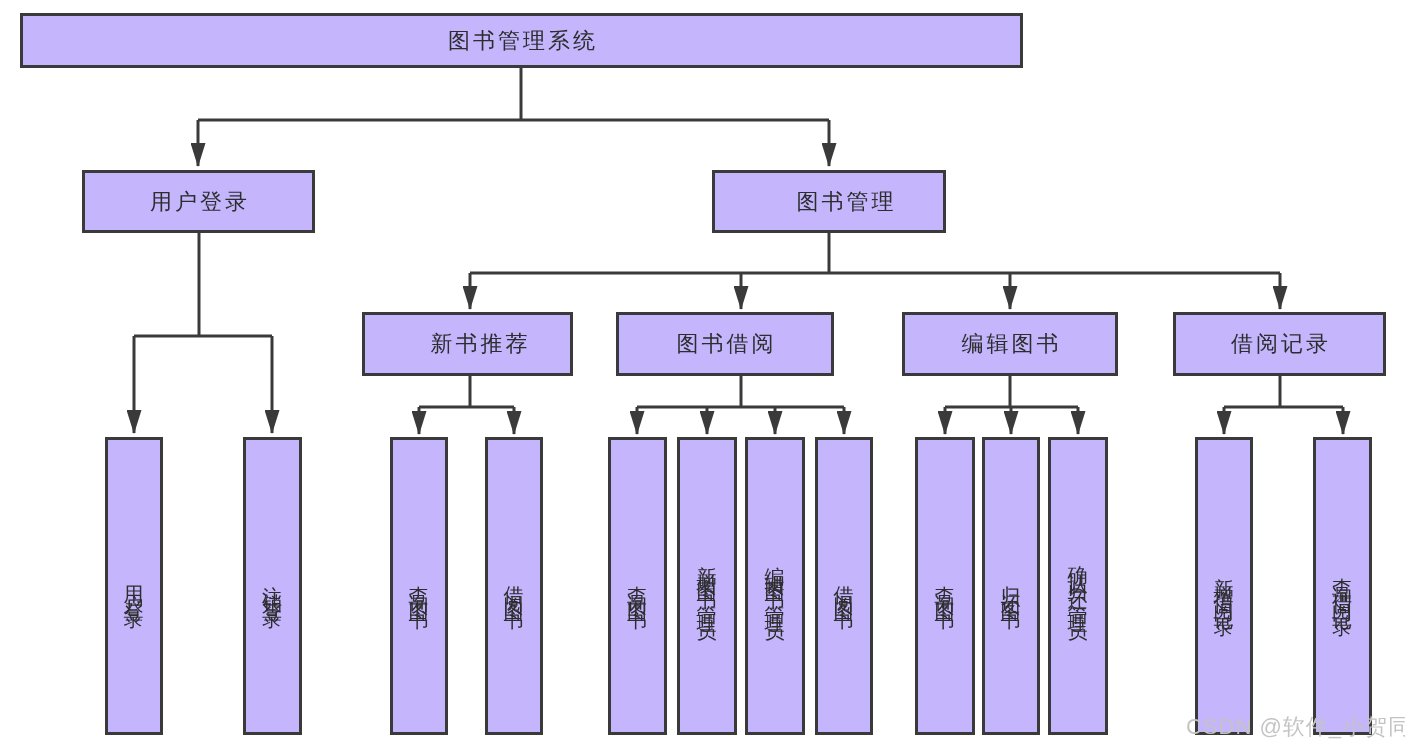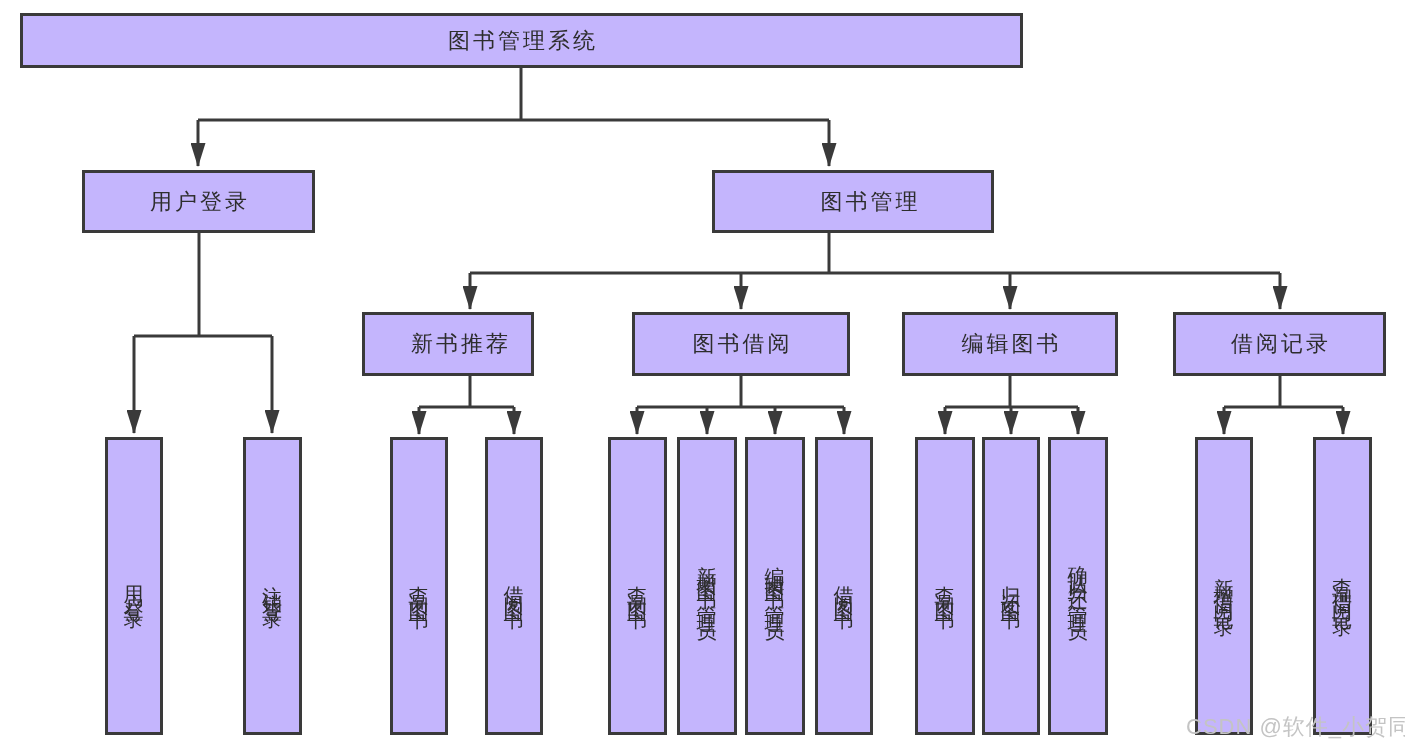--- a/index.html
+++ b/index.html
@@ -43,23 +43,23 @@
   .vlabel {
     writing-mode: vertical-rl;
     text-orientation: mixed;
     font-size: 20px;
     letter-spacing: 8px;
     line-height: 1;
   }
   
   .n-root   { left: 20px;   top: 13px;  width: 1003px; height: 55px; }
   .n-l2a    { left: 82px;   top: 170px; width: 233px;  height: 63px; }
-  .n-l2b    { left: 712px;  top: 170px; width: 282px;  height: 63px; padding-left: 32px; }
-  .n-l3a    { left: 362px;  top: 312px; width: 172px;  height: 64px; padding-left: 23px; }
-  .n-l3b    { left: 632px;  top: 312px; width: 218px;  height: 64px; }
+  .n-l2b    { left: 712px;  top: 170px; width: 234px;  height: 63px; padding-left: 32px; }
+  .n-l3a    { left: 362px;  top: 312px; width: 211px;  height: 64px; padding-left: 23px; }
+  .n-l3b    { left: 616px;  top: 312px; width: 218px;  height: 64px; }
   .n-l3c    { left: 902px;  top: 312px; width: 216px;  height: 64px; }
   .n-l3d    { left: 1173px; top: 312px; width: 213px;  height: 64px; }
   .leaf     { top: 437px; height: 298px; }
   .lf-1a    { left: 105px;  width: 58px; }
   .lf-1b    { left: 243px;  width: 59px; }
   .lf-2a    { left: 390px;  width: 58px; }
   .lf-2b    { left: 485px;  width: 58px; }
   .lf-3a    { left: 608px;  width: 59px; }
   .lf-3b    { left: 677px;  width: 60px; }
   .lf-3c    { left: 745px;  width: 60px; }

